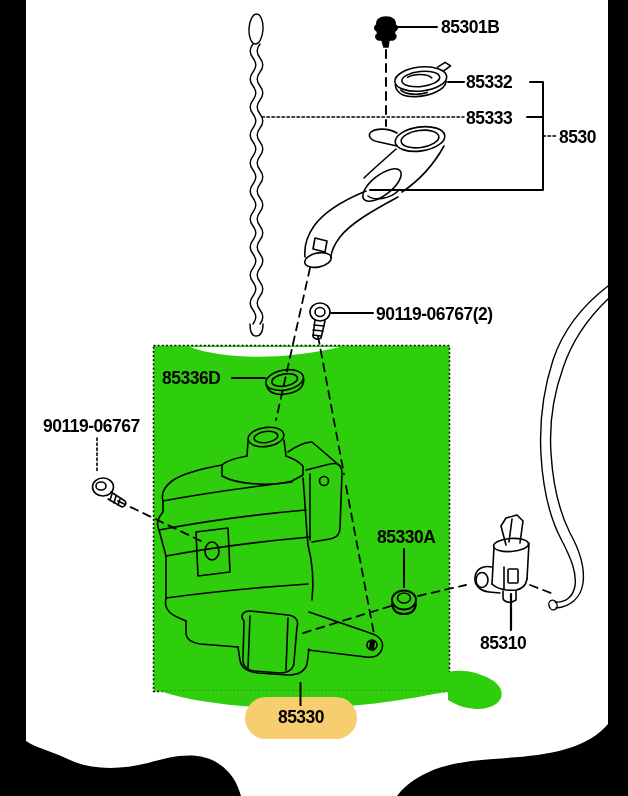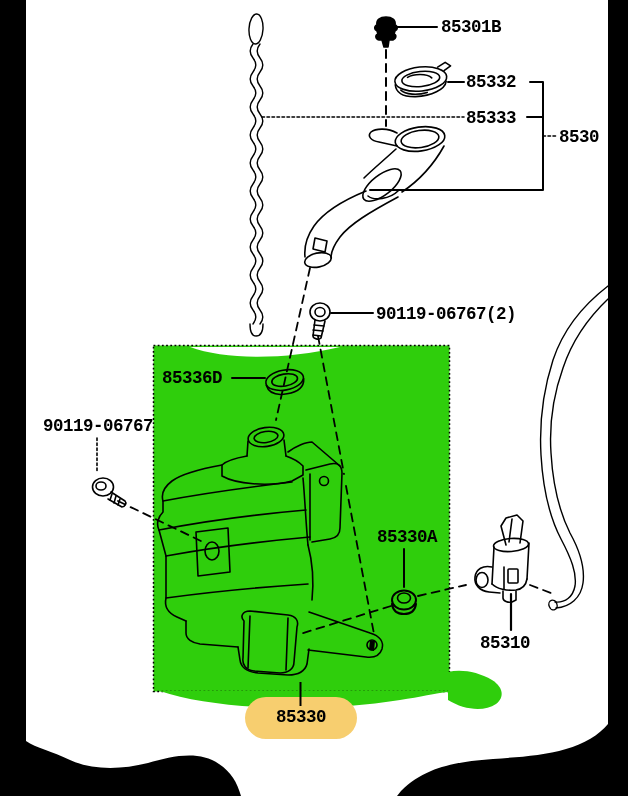--- a/index.html
+++ b/index.html
@@ -1,17 +1,17 @@
 <!DOCTYPE html>
 <html><head>
 <meta charset="utf-8">
 <style>
   html,body{margin:0;padding:0;background:#000;}
   #stage{position:relative;width:628px;height:796px;background:#000;overflow:hidden;
-         font-family:Liberation Mono, monospace;}
+         font-family:Liberation Sans, sans-serif;}
   #art{position:absolute;left:0;top:0;}
   .lbl{position:absolute;font-weight:bold;font-size:17.5px;line-height:1.05;
        letter-spacing:-0.5px;color:#000;white-space:nowrap;
        transform:scaleY(1.08);transform-origin:top left;}
   .lbl.center{text-align:center;}
 </style>
 </head>
 <body>
 
 <div id="stage">

